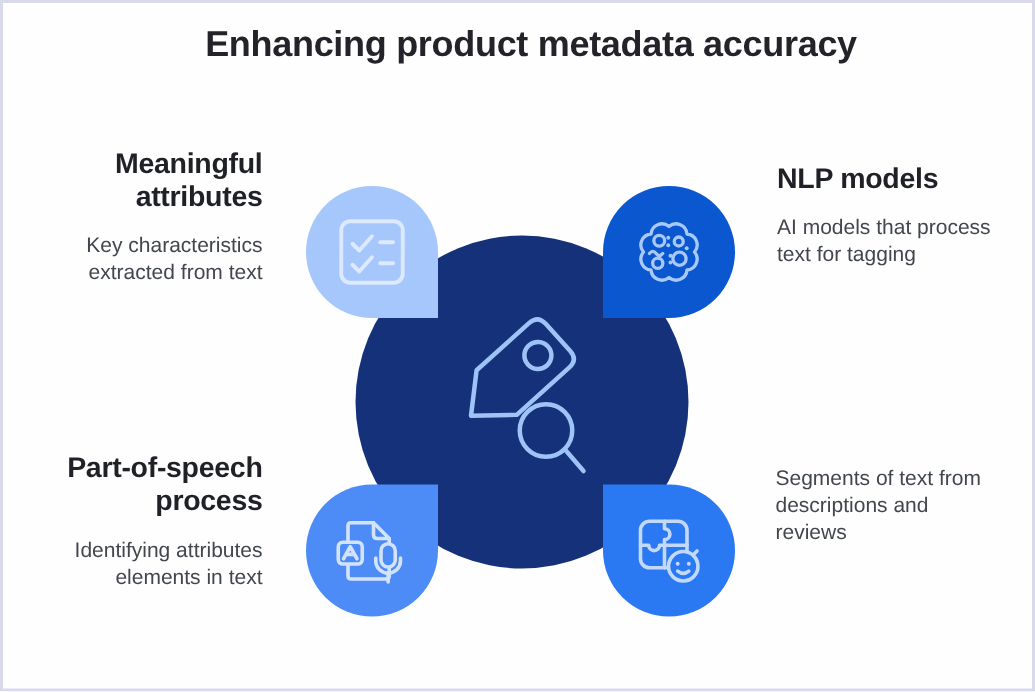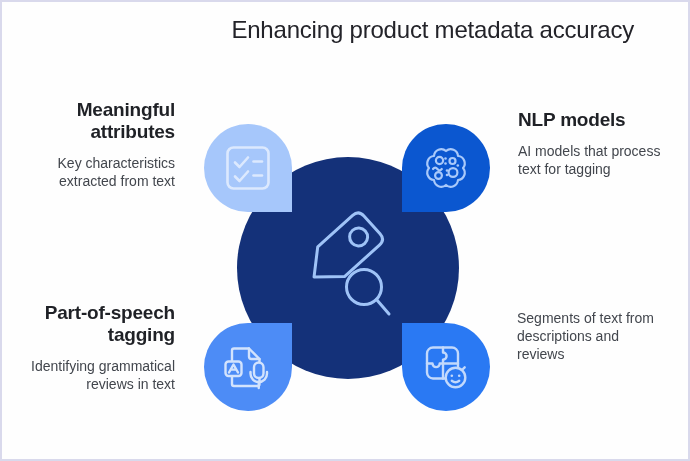--- a/index.html
+++ b/index.html
@@ -6,23 +6,23 @@
   .canvas{
     position:relative;
     width:690px;height:461px;
     box-sizing:border-box;
     background:#fefefe;
     border:2px solid #d9d9ec;
     font-family:"Liberation Sans","DejaVu Sans",sans-serif;
     overflow:hidden;
   }
   .title{
-    position:absolute;top:13px;left:32px;width:600px;
-    margin:0;text-align:right;
-    font-size:24px;line-height:30px;font-weight:400;
+    position:absolute;top:13px;left:52px;width:600px;
+    margin:0;text-align:center;
+    font-size:24px;line-height:30px;font-weight:700;
     letter-spacing:-0.2px;color:#232329;
   }
   .center-circle{
     position:absolute;left:235px;top:155px;
     width:222px;height:222px;border-radius:50%;
     z-index:1;
   }
   .center-icon{position:absolute;left:53px;top:53px;}
   .shape{
     position:absolute;width:88px;height:88px;z-index:2;
@@ -125,21 +125,21 @@
     <h2>Meaningful attributes</h2>
     <p>Key characteristics extracted from text</p>
   </div>
 
   <div class="tblock tb-tr">
     <h2>NLP models</h2>
     <p>AI models that process text for tagging</p>
   </div>
 
   <div class="tblock tb-bl">
-    <h2>Part-of-speech tagging</h2>
-    <p>Identifying grammatical reviews in text</p>
+    <h2>Part-of-speech process</h2>
+    <p>Identifying attributes elements in text</p>
   </div>
 
   <div class="tblock tb-br">
     <p>Segments of text from descriptions and reviews</p>
   </div>
 
 </div>
 
 </body></html>

